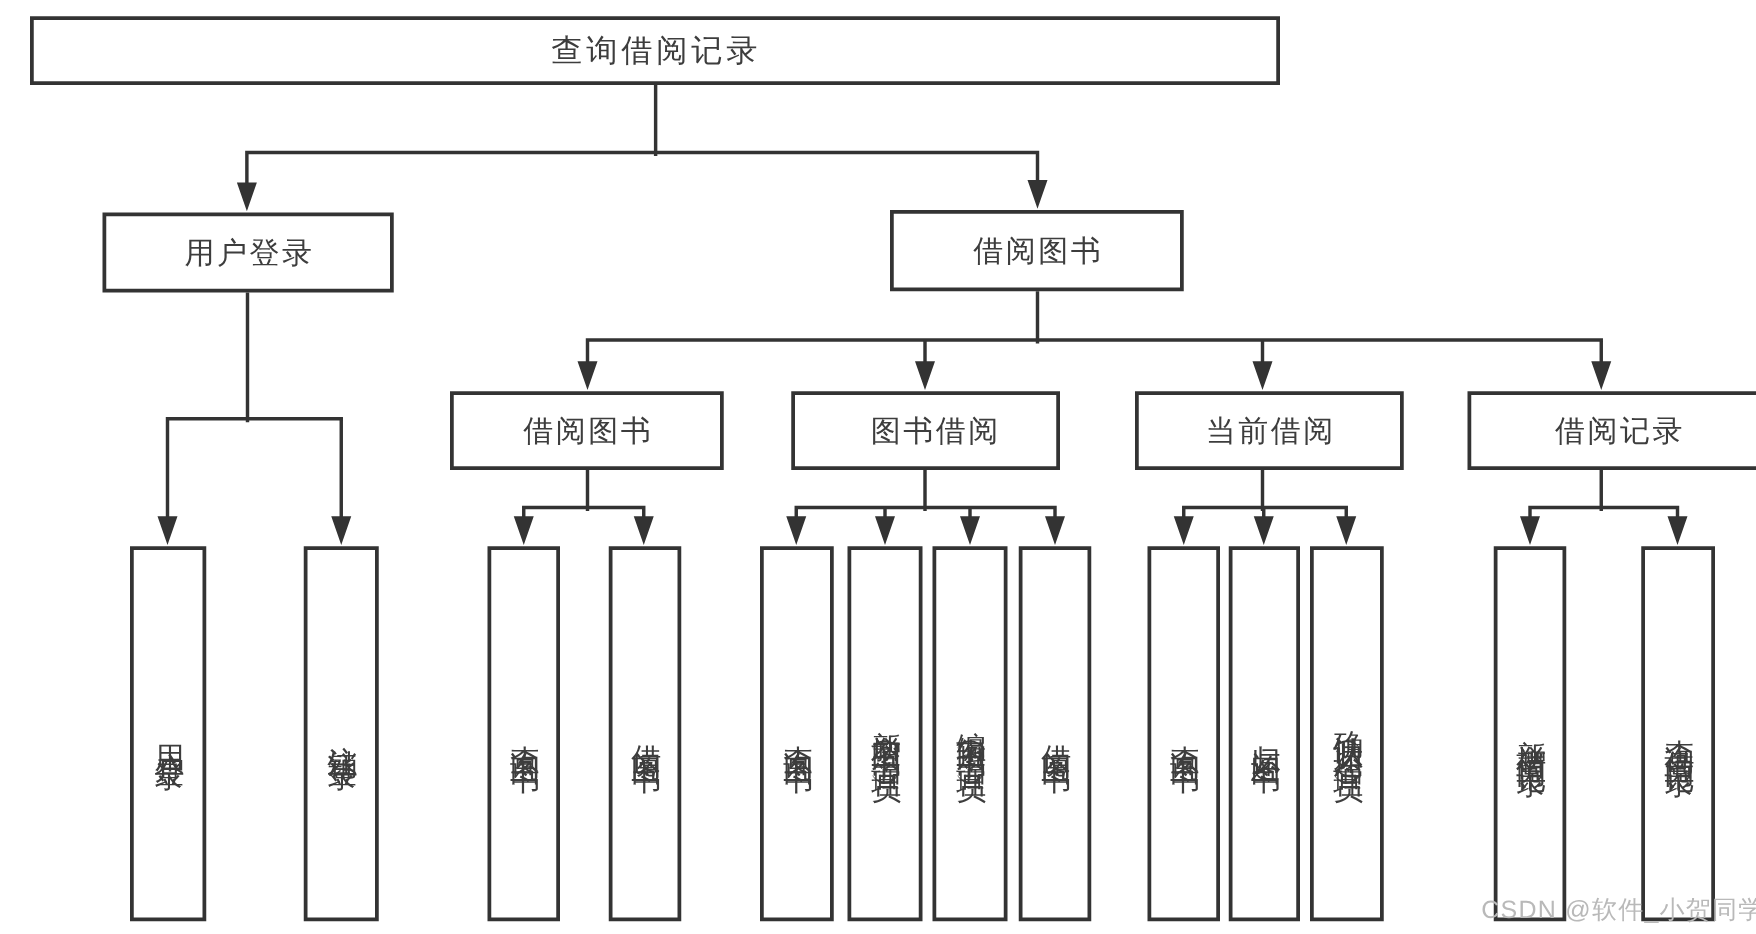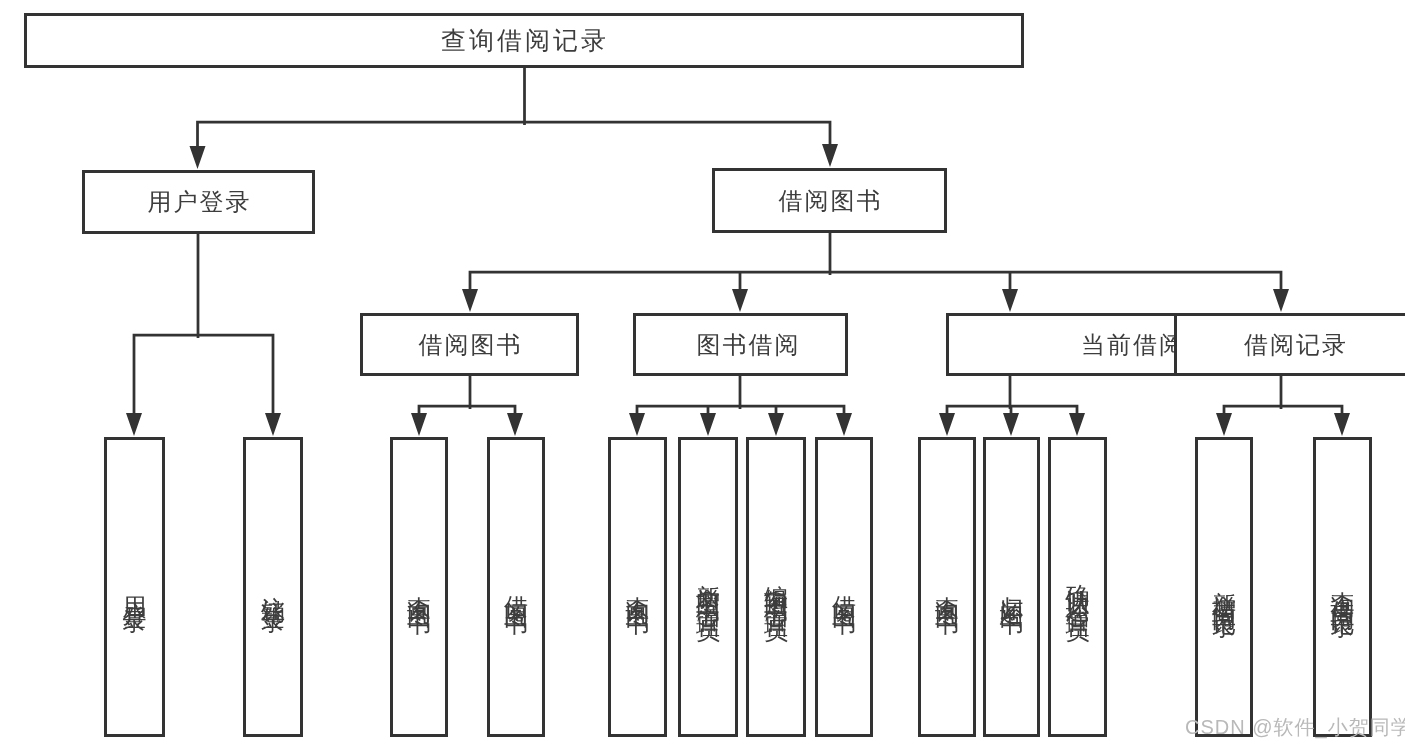--- a/index.html
+++ b/index.html
@@ -80,21 +80,21 @@
   <div class="node h" style="left:712px;top:168px;width:235px;height:65px;">
     <span class="lbl">借阅图书</span>
   </div>
 
   <div class="node h" style="left:360px;top:313px;width:219px;height:63px;">
     <span class="lbl">借阅图书</span>
   </div>
   <div class="node h" style="left:633px;top:313px;width:215px;height:63px;padding-left:14px;">
     <span class="lbl">图书借阅</span>
   </div>
-  <div class="node h" style="left:946px;top:313px;width:242px;height:63px;justify-content:flex-end;">
+  <div class="node h" style="left:908px;top:313px;width:215px;height:63px;">
     <span class="lbl">当前借阅</span>
   </div>
   <div class="node h" style="left:1174px;top:313px;width:242px;height:63px;">
     <span class="lbl">借阅记录</span>
   </div>
 
   <div class="node leaf" style="left:104px;top:437px;width:61px;height:300px;">
     <span class="lbl">用户登录</span>
   </div>
   <div class="node leaf" style="left:243px;top:437px;width:60px;height:300px;">

